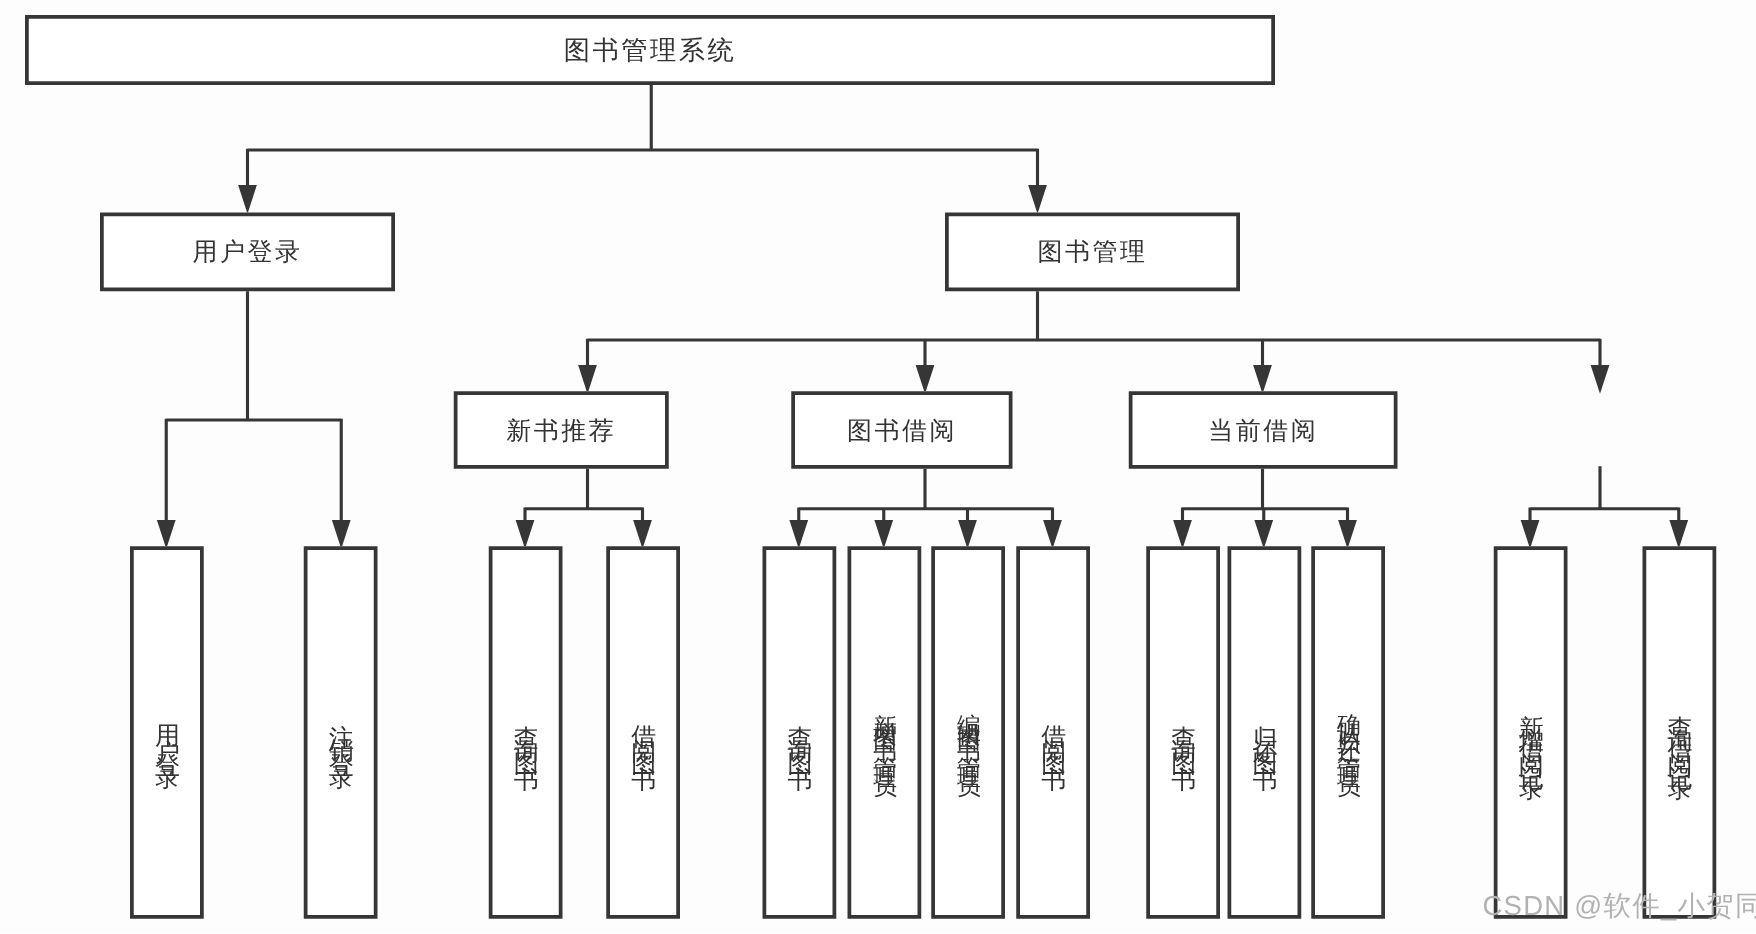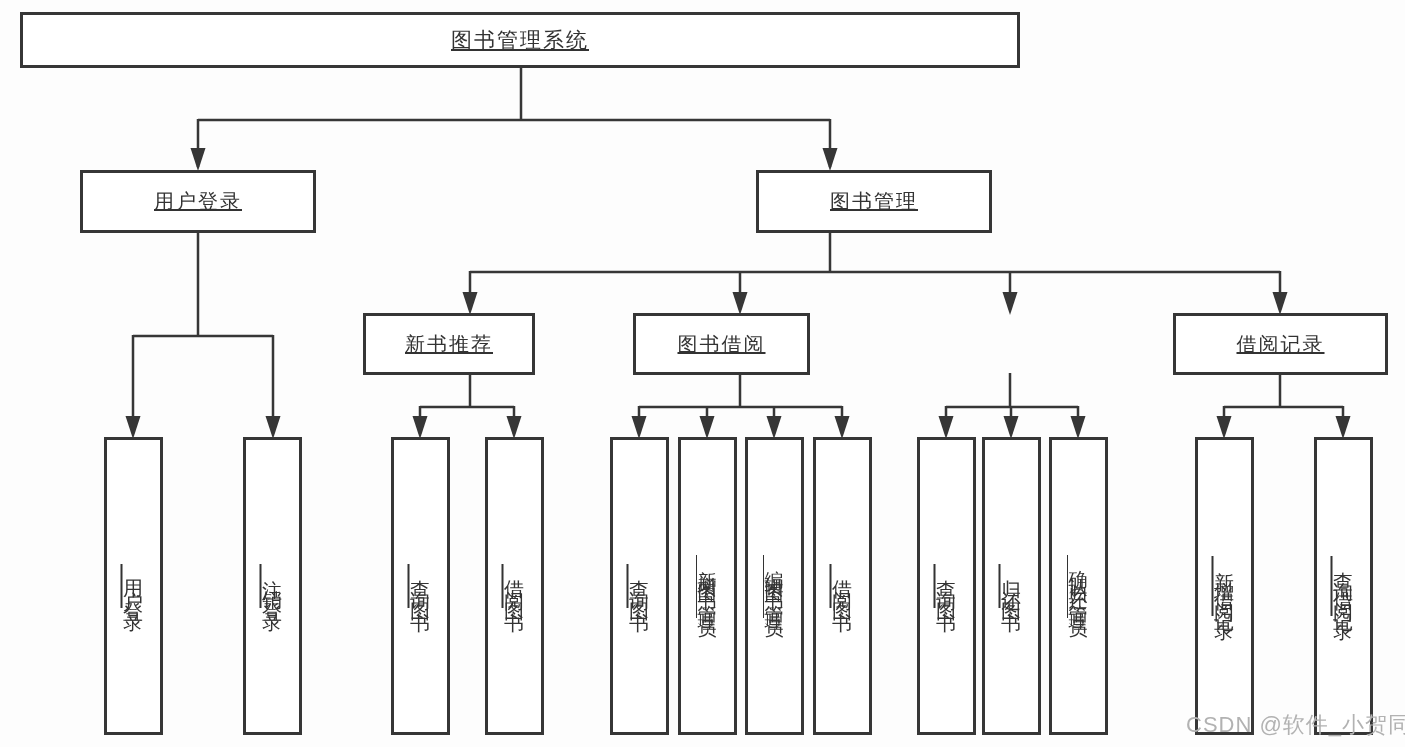--- a/index.html
+++ b/index.html
@@ -1,20 +1,20 @@
 <!DOCTYPE html>
 <html><head>
 <meta charset="utf-8">
 <style>
   html,body{margin:0;padding:0;background:#ffffff;}
   .canvas{position:relative;width:1405px;height:747px;background:#fdfdfd;
           font-family:"Liberation Sans",sans-serif;color:#333333;overflow:hidden;}
   svg.connectors{position:absolute;left:0;top:0;z-index:1;}
   .box{position:absolute;box-sizing:border-box;background:#ffffff;border:3px solid #363636;
-       display:flex;align-items:center;justify-content:center;z-index:2;text-decoration:underline;}
+       display:flex;align-items:center;justify-content:center;z-index:2;}
   .hbox{font-size:20px;letter-spacing:2px;}
   .lvl1{font-size:21px;}
   .leaf span{writing-mode:vertical-rl;text-orientation:mixed;font-size:20px;
              letter-spacing:11px;line-height:1;}
   .leaf.len6 span{letter-spacing:10px;}
   .leaf.len10 span{letter-spacing:7px;font-size:19px;}
   .watermark{position:absolute;left:1186px;top:710px;font-size:22px;color:#b2b2b2;
              letter-spacing:1px;z-index:5;white-space:nowrap;}
 </style>
 </head>
@@ -53,21 +53,21 @@
     </g>
   </svg>
 
   <div class="box hbox lvl1" style="left:20px;top:12px;width:1000px;height:56px">图书管理系统</div>
 
   <div class="box hbox" style="left:80px;top:170px;width:236px;height:63px">用户登录</div>
   <div class="box hbox" style="left:756px;top:170px;width:236px;height:63px">图书管理</div>
 
   <div class="box hbox" style="left:363px;top:313px;width:172px;height:62px">新书推荐</div>
   <div class="box hbox" style="left:633px;top:313px;width:177px;height:62px">图书借阅</div>
-  <div class="box hbox" style="left:1173px;top:313px;width:215px;height:62px">借阅记录</div>
+  <div class="box hbox" style="left:903px;top:313px;width:215px;height:62px">当前借阅</div>
 
   <div class="box leaf" style="left:104px;top:437px;width:59px;height:298px">
     <span>用户登录</span>
     </div>
   <div class="box leaf" style="left:243px;top:437px;width:59px;height:298px">
     <span>注销登录</span>
     </div>
 
   <div class="box leaf" style="left:391px;top:437px;width:59px;height:298px">
     <span>查询图书</span>

